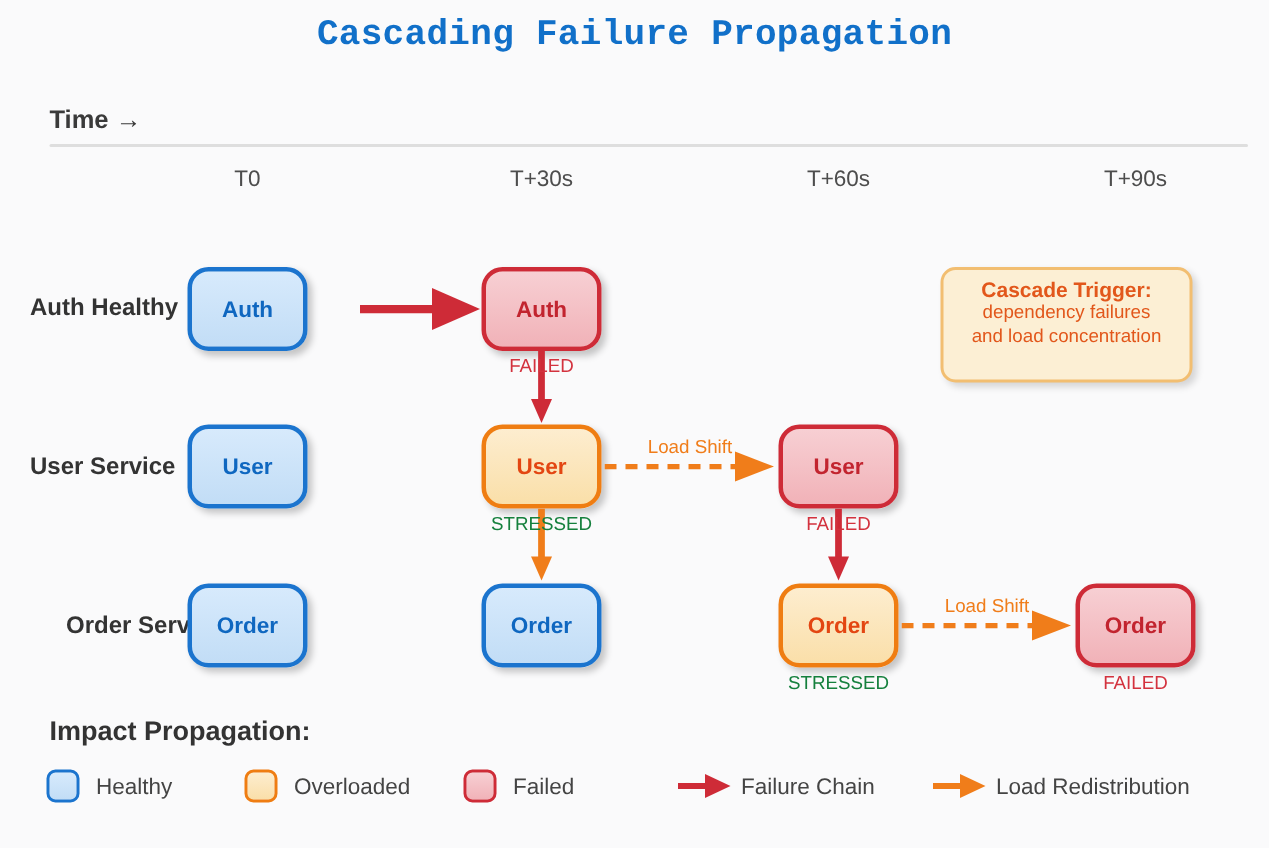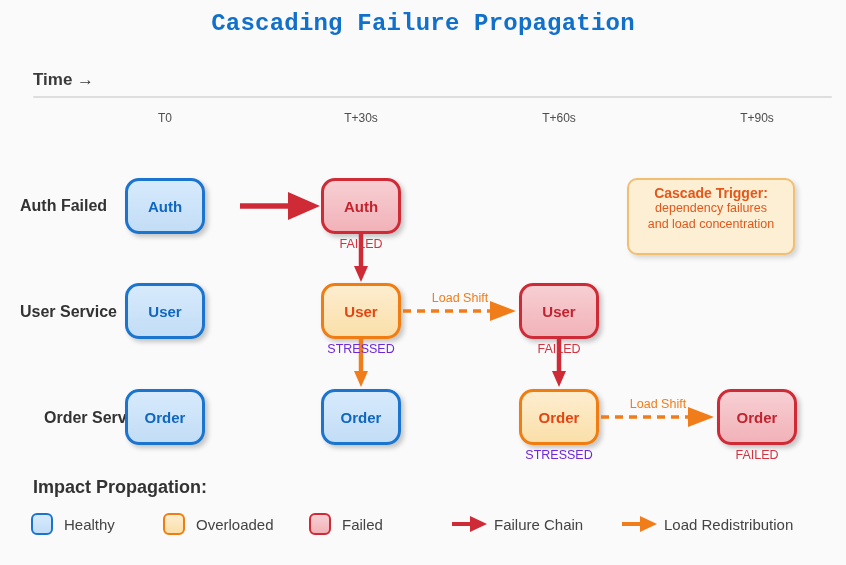--- a/index.html
+++ b/index.html
@@ -20,21 +20,21 @@
   .time-label{
     position:absolute;left:33px;top:70px;
     font-size:17px;font-weight:bold;color:#3a3a3a;
   }
   .divider{
     position:absolute;left:33px;right:14px;top:96px;height:2px;
     background:#dedede;border-radius:1px;
   }
   .tick{
     position:absolute;top:111px;width:90px;text-align:center;
-    font-size:12px;color:#4d4d4d;
+    font-size:15px;color:#4d4d4d;
   }
   .row-label{
     position:absolute;left:20px;width:120px;
     font-size:16px;font-weight:bold;color:#333;
   }
 
   .node{
     position:absolute;width:80px;height:56px;box-sizing:border-box;
     border-radius:14px;border:3px solid;
     display:flex;align-items:center;justify-content:center;
@@ -55,21 +55,21 @@
     border-color:#ce2b37;
     background:linear-gradient(180deg,#f7cfd3,#f1b2b8);
     color:#c2242f;
   }
 
   .status{
     position:absolute;width:100px;text-align:center;
     font-size:12.5px;z-index:3;
   }
   .status.failed{color:#d3323e;}
-  .status.stressed{color:#6d28d9;}
+  .status.stressed{color:#15803d;}
 
   .edge{position:absolute;z-index:1;}
   .edge-label{
     position:absolute;width:100px;text-align:center;
     font-size:12.5px;color:#f07d1a;z-index:2;
   }
 
   .annotation{
     position:absolute;left:627px;top:178px;width:168px;height:77px;
     box-sizing:border-box;background:#fcefd4;
@@ -104,21 +104,21 @@
   <div class="title">Cascading Failure Propagation</div>
 
   <div class="time-label">Time →</div>
   <div class="divider"></div>
 
   <div class="tick" style="left:120px;">T0</div>
   <div class="tick" style="left:316px;">T+30s</div>
   <div class="tick" style="left:514px;">T+60s</div>
   <div class="tick" style="left:712px;">T+90s</div>
 
-  <div class="row-label" style="top:197px;">Auth Failed</div>
+  <div class="row-label" style="top:197px;">Auth Healthy</div>
   <div class="row-label" style="top:303px;">User Service</div>
   <div class="row-label" style="top:409px;margin-left:24px;">Order Service</div>
 
   <div class="node healthy" style="left:125px;top:178px;">Auth</div>
   <div class="node failed" style="left:321px;top:178px;">Auth</div>
   <div class="node healthy" style="left:125px;top:283px;">User</div>
   <div class="node overloaded" style="left:321px;top:283px;">User</div>
   <div class="node failed" style="left:519px;top:283px;">User</div>
   <div class="node healthy" style="left:125px;top:389px;">Order</div>
   <div class="node healthy" style="left:321px;top:389px;">Order</div>

